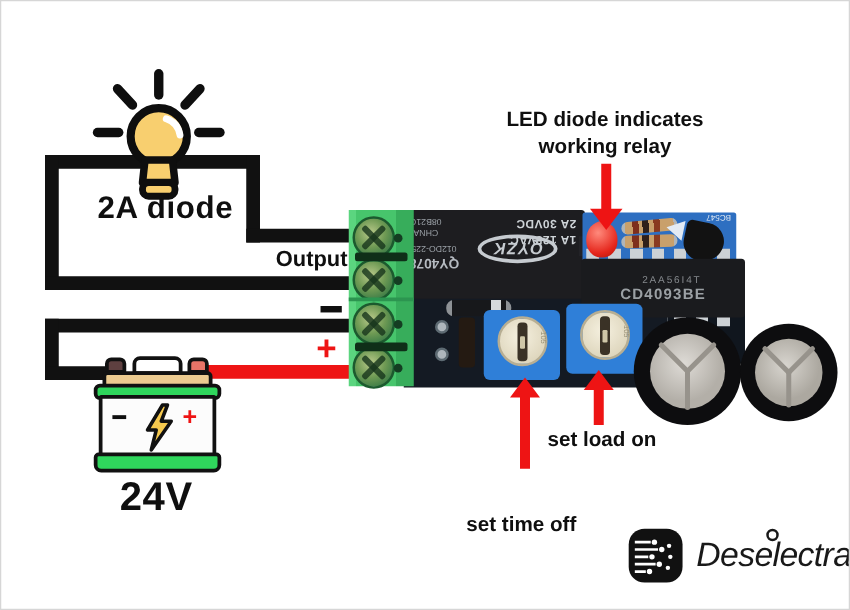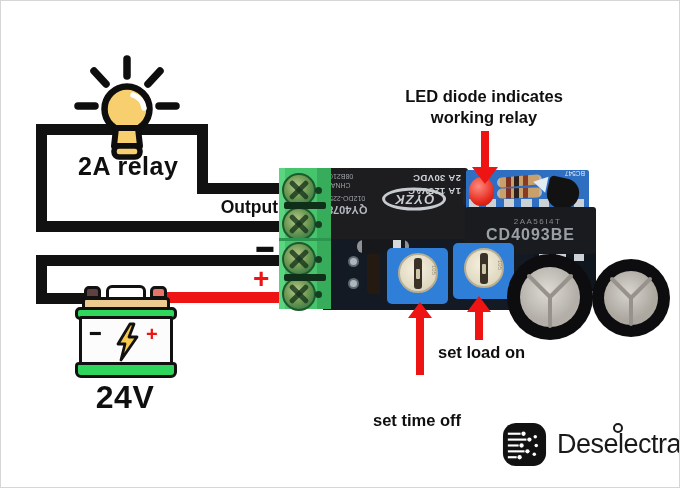--- a/index.html
+++ b/index.html
@@ -88,21 +88,21 @@
   #tri{position:absolute;left:534px;top:178px;width:0;height:0;z-index:2;
     border-left:8px solid transparent;border-right:8px solid transparent;border-top:14px solid #e3ebf4;
     transform:rotate(-18deg);}
   #transistor{left:546px;top:177px;width:32px;height:31px;background:#121212;z-index:2;
     border-radius:5px 16px 18px 16px;transform:rotate(12deg);}
   #bc547{position:absolute;right:4px;top:0px;font-size:6.5px;color:#e8eef5;transform:rotate(180deg);z-index:3;}
 
   #ic{left:464px;top:206px;width:131px;height:47px;background:#1a1b1e;border-radius:3px;z-index:2;
       display:flex;flex-direction:column;align-items:center;justify-content:center;}
   #ic .m1{font-size:8px;color:#85898d;letter-spacing:1.5px;margin-left:14px;}
-  #ic .m2{font-size:16px;color:#9ba0a4;letter-spacing:1px;font-weight:bold;text-align:right;}
+  #ic .m2{font-size:12px;color:#9ba0a4;letter-spacing:1px;font-weight:bold;text-align:right;}
   .pins{position:absolute;left:468px;width:120px;height:9px;z-index:1;
     background:repeating-linear-gradient(90deg,#ccd1d5 0 10px,rgba(0,0,0,0) 10px 17.5px);}
   #pins-top{top:198px;}#pins-bot{top:251px;}
 
   #board-bottom{left:322px;top:238px;width:211px;height:71px;background:var(--board-dark);z-index:1;}
   #board-bottom2{left:533px;top:250px;width:62px;height:40px;background:#10161e;z-index:0;}
   #diode{left:356px;top:239px;width:52px;height:13px;border-radius:6px;z-index:2;
     background:linear-gradient(90deg,#8e9296 0 5px,#17181b 5px 36px,#d6d9db 36px 44px,#17181b 44px 48px,#8e9296 48px 52px);}
   #darkcomp{left:366px;top:253px;width:13px;height:40px;background:#241a12;border-radius:3px;z-index:2;}
   .pad{position:absolute;width:11px;height:11px;border-radius:50%;background:#aeb6bc;border:2.5px solid #5d6a72;box-sizing:border-box;z-index:2;}
@@ -127,21 +127,21 @@
   .shaft{background:var(--accent-red);}
   #arr-led-shaft{left:480px;top:130px;width:8px;height:38px;}
   #arr-led-head{left:471px;top:166px;width:0;height:0;border-left:13px solid transparent;border-right:13px solid transparent;border-top:17px solid var(--accent-red);}
   #arr-off-head{left:407px;top:301px;width:0;height:0;border-left:12px solid transparent;border-right:12px solid transparent;border-bottom:16px solid var(--accent-red);}
   #arr-off-shaft{left:415px;top:315px;width:8px;height:59px;}
   #arr-on-head{left:466px;top:295px;width:0;height:0;border-left:12px solid transparent;border-right:12px solid transparent;border-bottom:16px solid var(--accent-red);}
   #arr-on-shaft{left:474px;top:309px;width:8px;height:30px;}
 
   
   #logo{position:absolute;left:500px;top:420px;display:flex;align-items:center;gap:9px;z-index:4;}
-  #logo-text{position:relative;font-size:27px;color:#191919;letter-spacing:-0.5px;}
+  #logo-text{position:relative;font-size:27px;color:#191919;letter-spacing:-0.5px;font-style:italic;}
   #logo-ldot{position:absolute;left:56px;top:-6px;width:6px;height:6px;border:2.5px solid #191919;border-radius:50%;}
 </style>
 </head>
 <body>
 
 <div id="stage">
 
   <div class="wire" id="w-load-top"></div>
   <div class="wire" id="w-load-left"></div>
   <div class="wire" id="w-load-bottom"></div>
@@ -288,21 +288,21 @@
 
   <div class="lbl" id="lbl-led">
     <span>LED diode indicates</span><br>
     <span>working relay</span>
   </div>
   <div class="lbl" id="lbl-output">Output</div>
   <div class="lbl" id="lbl-minus">−</div>
   <div class="lbl" id="lbl-plus">+</div>
   <div class="lbl" id="lbl-on">set load on</div>
   <div class="lbl" id="lbl-off">set time off</div>
-  <div class="lbl" id="lbl-load">2A relay</div>
+  <div class="lbl" id="lbl-load">2A diode</div>
   <div class="lbl" id="lbl-24v">24V</div>
 
   <div id="logo">
     <svg width="47" height="47" viewBox="0 0 48 48">
       <rect x="2" y="2" width="44" height="44" rx="13" fill="#111"></rect>
       <g stroke="#fff" stroke-width="2.2" fill="none">
         <line x1="7" y1="13" x2="20" y2="13"></line>
           <line x1="7" y1="19" x2="26" y2="19"></line>
         <line x1="7" y1="25" x2="18" y2="25"></line>
           <line x1="7" y1="31" x2="24" y2="31"></line>

